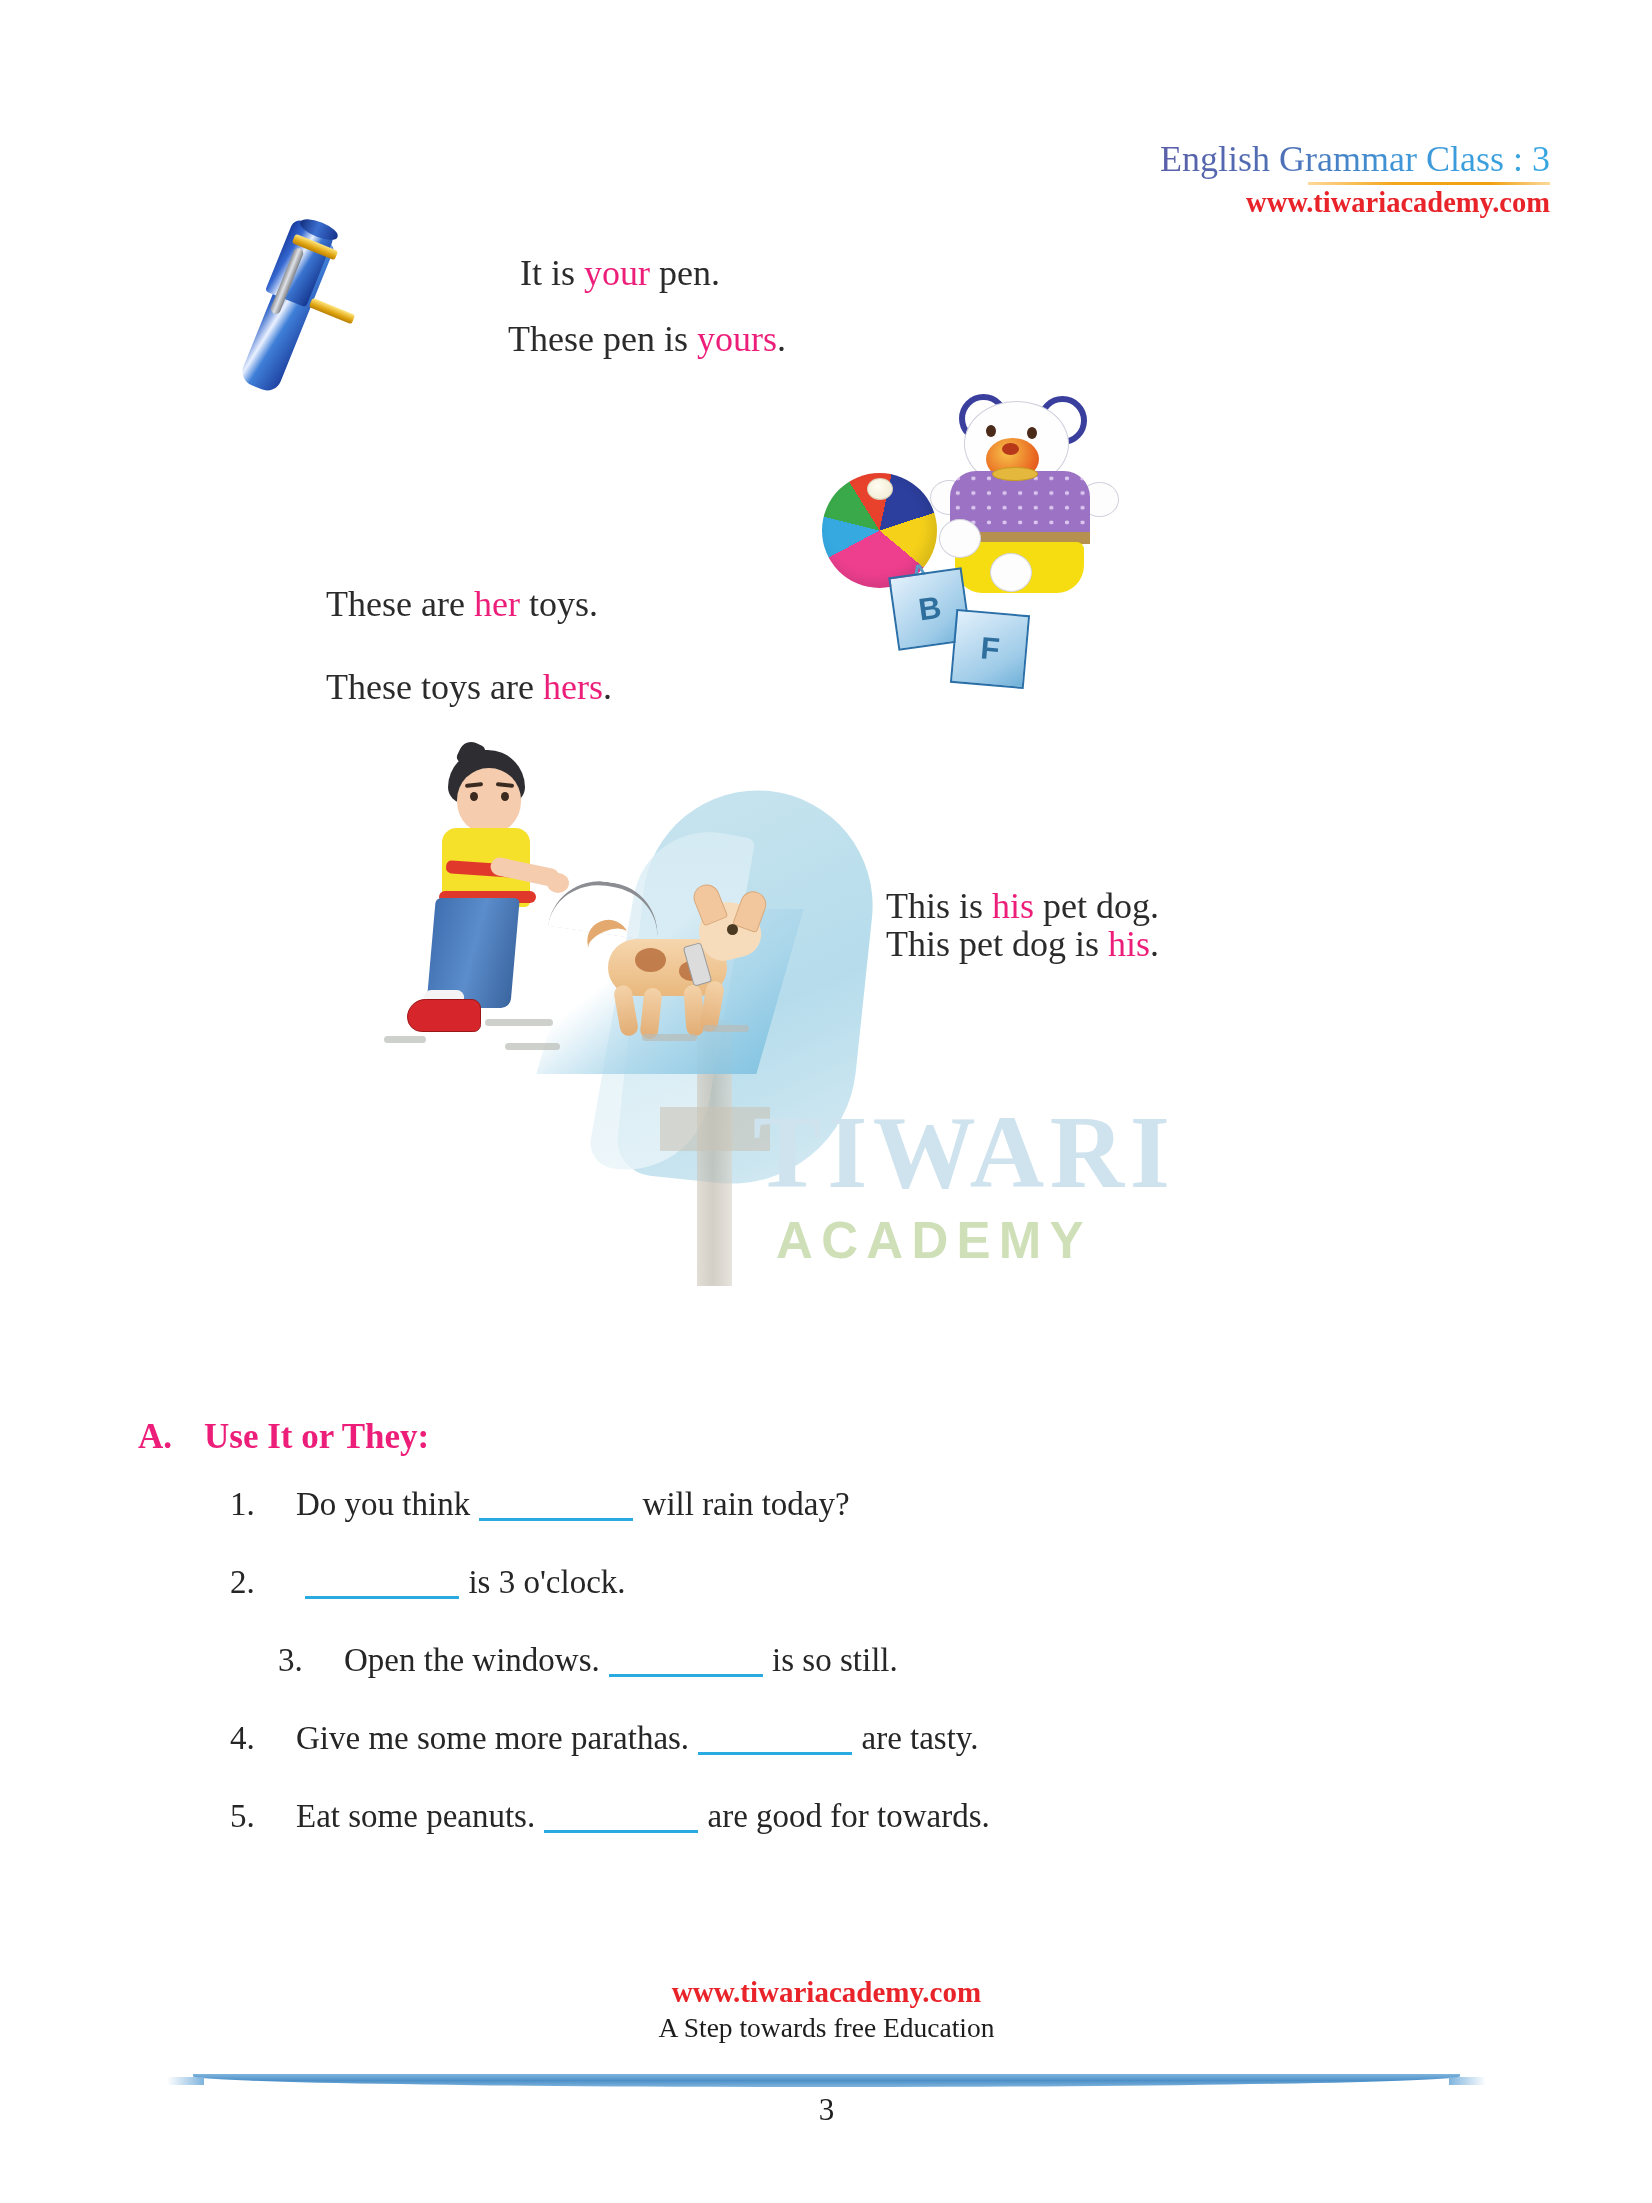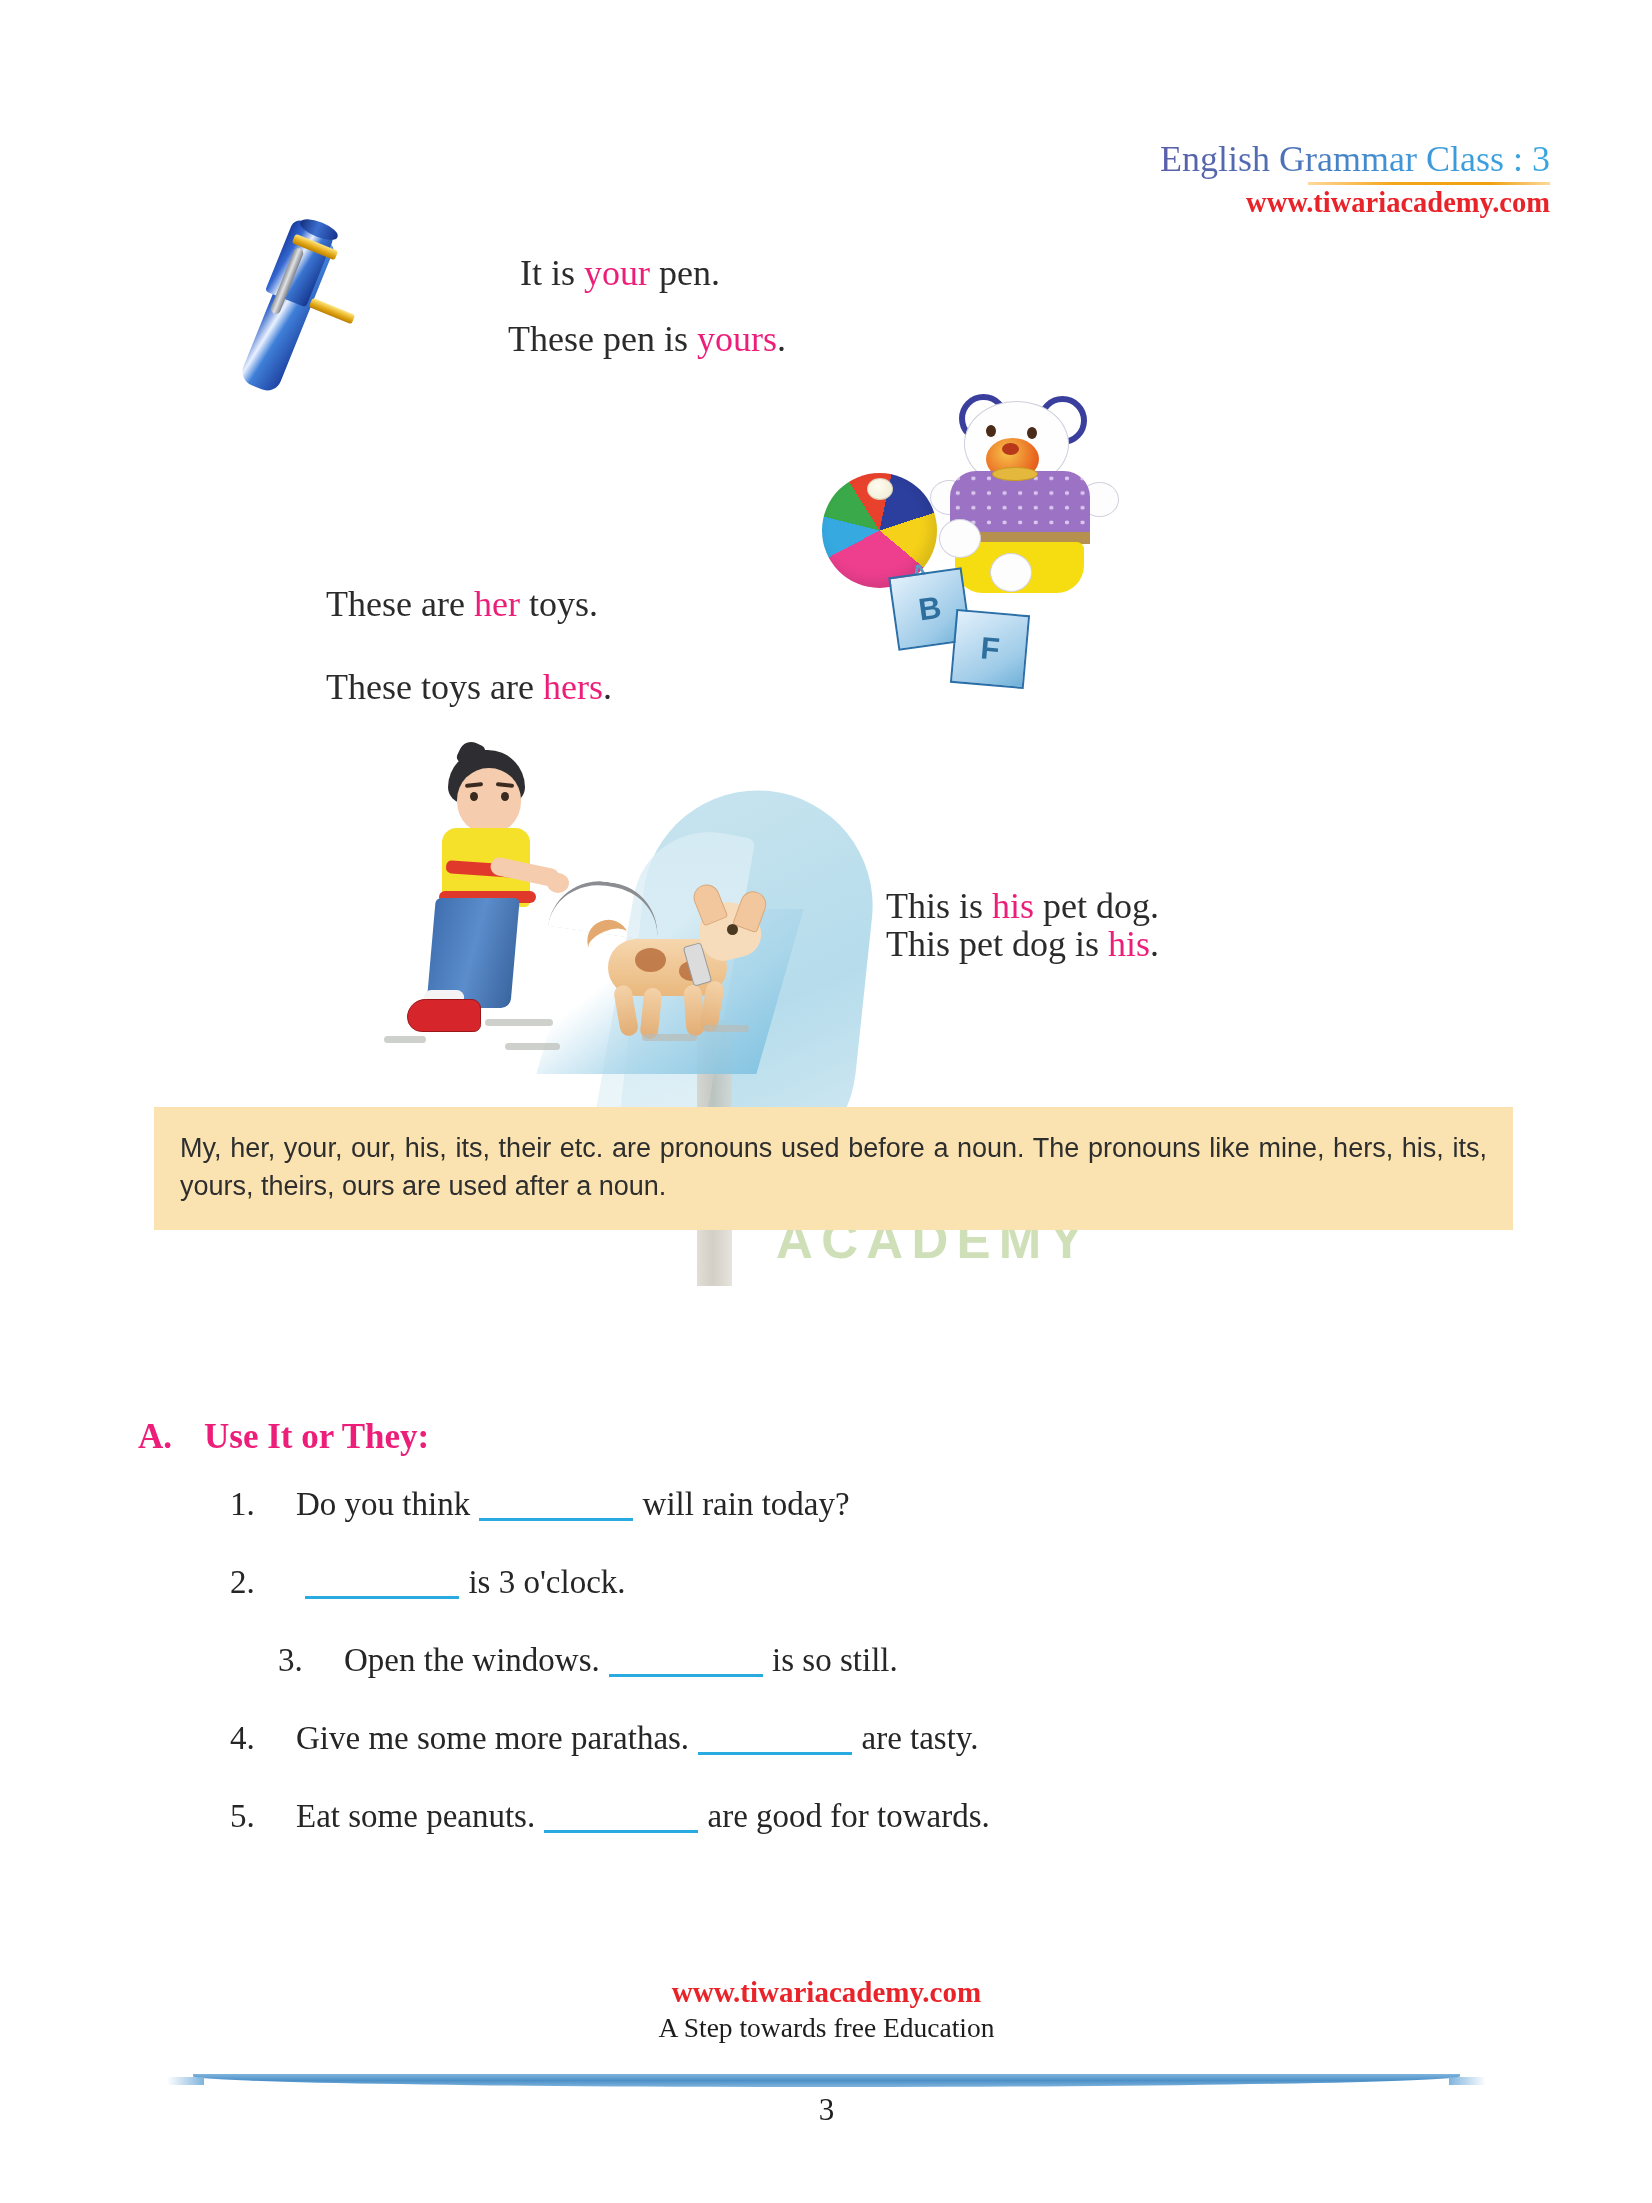--- a/index.html
+++ b/index.html
@@ -449,23 +449,20 @@
     <div class="ground-mark" style="left:16.5px;top:292px;width:42px;"></div>
     <div class="ground-mark" style="left:118px;top:275px;width:68px;"></div>
     <div class="ground-mark" style="left:138px;top:299px;width:55px;"></div>
     <div class="ground-mark" style="left:275px;top:290px;width:55px;"></div>
     <div class="ground-mark" style="left:336px;top:281px;width:46px;"></div>
   </div>
 
   <div class="sent" id="sent-dog-1"><span>This is </span><span class="hl">his</span><span> pet dog.</span></div>
   <div class="sent" id="sent-dog-2"><span>This pet dog is </span><span class="hl">his</span><span>.</span></div>
 
-  <div class="notebox">
-    <p>My, her, your, our, his, its, their etc. are pronouns used before a noun. The pronouns like mine, hers, his, its, yours, theirs, ours are used after a noun.</p>
-  </div>
 
 
   <div class="ex-head"><span class="lbl">A.</span><span>Use It or They:</span></div>
 
   <div class="q" id="q1"><span class="num">1.</span><span>Do you think</span><span class="blank"></span><span>will rain today?</span></div>
 
   <div class="q" id="q2"><span class="num">2.</span><span></span><span class="blank"></span><span>is 3 o'clock.</span></div>
 
   <div class="q" id="q3"><span class="num">3.</span><span>Open the windows.</span><span class="blank"></span><span>is so still.</span></div>
 

